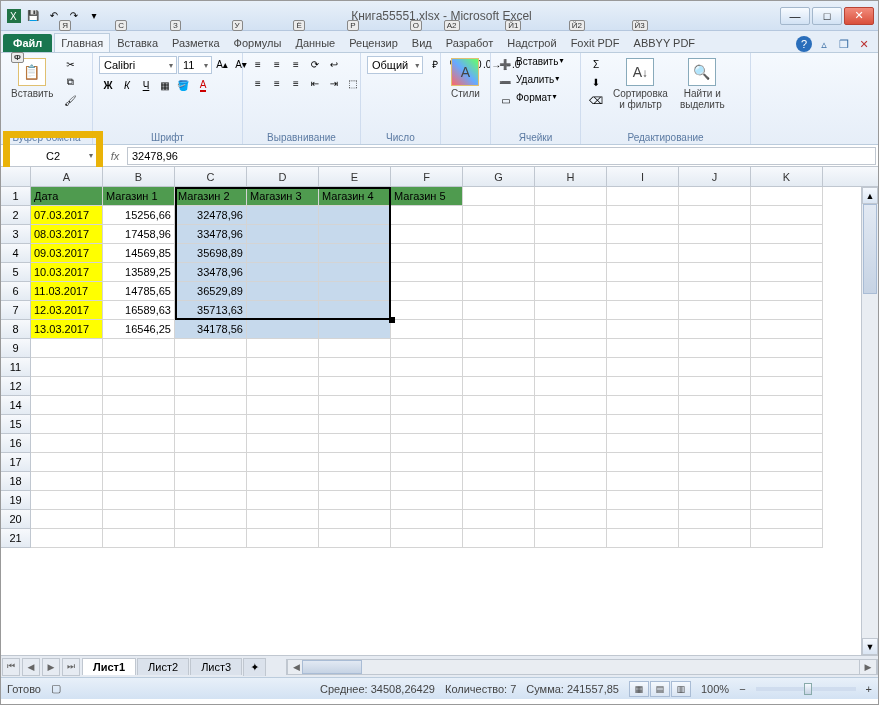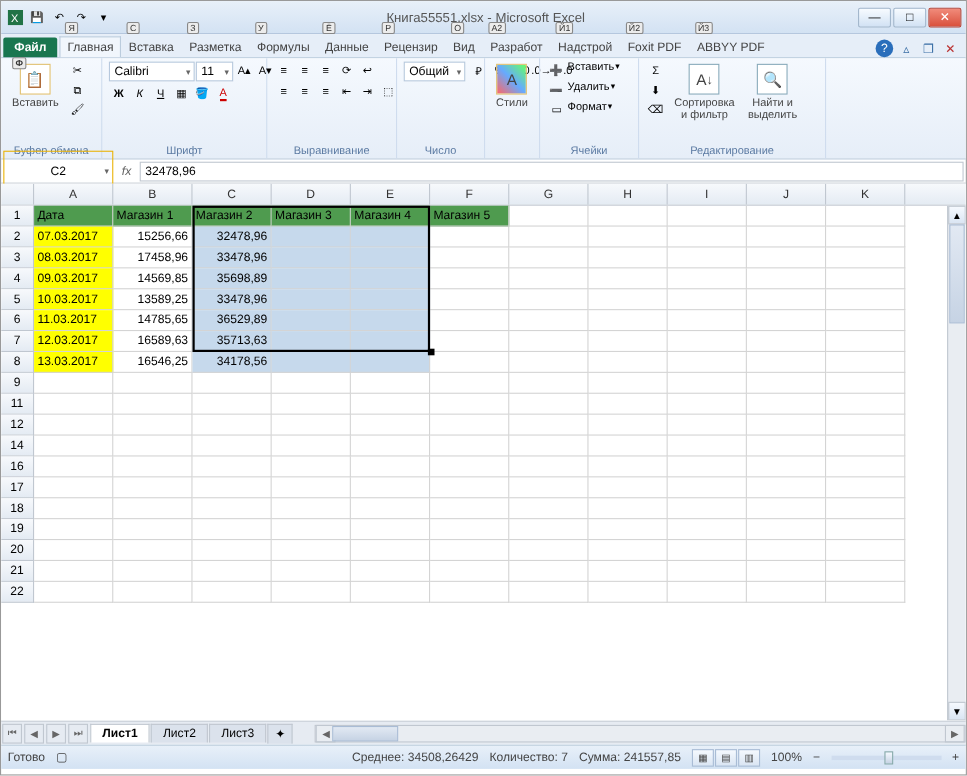--- a/index.html
+++ b/index.html
@@ -29,21 +29,21 @@
 .big-btn { display:flex; flex-direction:column; align-items:center; font-size:10px; color:#444; padding:2px 4px; cursor:pointer; }
 .big-btn .icon-box { width:28px; height:28px; background:#fff; border:1px solid #e0c070; display:flex; align-items:center; justify-content:center; font-size:14px; margin-bottom:2px; }
 .mini-stack { display:flex; flex-direction:column; gap:2px; }
 .mini-btn { width:18px; height:16px; border:1px solid transparent; display:flex; align-items:center; justify-content:center; font-size:10px; cursor:pointer; }
 .mini-row { display:flex; gap:1px; }
 .font-combo { height:18px; border:1px solid #b6c8dd; background:#fff; font-size:11px; padding:0 14px 0 4px; display:flex; align-items:center; position:relative; cursor:pointer;}
 .font-combo::after { content:"▾"; position:absolute; right:3px; font-size:8px; color:#666; }
 
 
 .formula-bar { height: 22px; border-bottom:1px solid #c0c7d0; display:flex; align-items:center; font-size:11px; }
-.name-box { width:100px; border:1px solid #eab308; margin:1px 2px; height:18px; display:flex; align-items:center; justify-content:center; padding:18px 4px; position:relative; cursor:text; }
+.name-box { width:100px; border:7px solid #eab308; margin:1px 2px; height:18px; display:flex; align-items:center; justify-content:center; padding:18px 4px; position:relative; cursor:text; }
 .name-box::after { content:"▾"; position:absolute; right:3px; font-size:8px; color:#666; }
 .fb-btn { width:20px; height:18px; display:flex; align-items:center; justify-content:center; font-style:italic; color:#666; cursor:pointer; }
 .formula-input { flex:1; border:1px solid #c0c7d0; height:18px; margin:1px 2px; padding:0 4px; display:flex; align-items:center; cursor:text; }
 
 
 .grid-wrap { position:relative; height: 488px; overflow:hidden; background:#fff; }
 .col-headers { display:flex; height:20px; background:linear-gradient(#f7f9fc,#e4ebf3); border-bottom:1px solid #c0c7d0; }
 .corner { width:30px; border-right:1px solid #c0c7d0; }
 .col-h { width:72px; border-right:1px solid #c0c7d0; display:flex; align-items:center; justify-content:center; font-size:11px; color:#333; cursor:pointer; }
 .rows { position:relative; }
@@ -461,20 +461,34 @@
         <div class="cell"></div>
         <div class="cell"></div>
         <div class="cell"></div>
         <div class="cell"></div>
         <div class="cell"></div>
         <div class="cell"></div>
         <div class="cell"></div>
         <div class="cell"></div>
       </div>
       <div class="row">
+        <div class="row-h">15</div>
+        <div class="cell"></div>
+        <div class="cell"></div>
+        <div class="cell"></div>
+        <div class="cell"></div>
+        <div class="cell"></div>
+        <div class="cell"></div>
+        <div class="cell"></div>
+        <div class="cell"></div>
+        <div class="cell"></div>
+        <div class="cell"></div>
+        <div class="cell"></div>
+      </div>
+      <div class="row">
         <div class="row-h">16</div>
         <div class="cell"></div>
         <div class="cell"></div>
         <div class="cell"></div>
         <div class="cell"></div>
         <div class="cell"></div>
         <div class="cell"></div>
         <div class="cell"></div>
         <div class="cell"></div>
         <div class="cell"></div>
@@ -532,34 +546,20 @@
         <div class="cell"></div>
         <div class="cell"></div>
         <div class="cell"></div>
         <div class="cell"></div>
         <div class="cell"></div>
         <div class="cell"></div>
         <div class="cell"></div>
       </div>
       <div class="row">
         <div class="row-h">21</div>
-        <div class="cell"></div>
-        <div class="cell"></div>
-        <div class="cell"></div>
-        <div class="cell"></div>
-        <div class="cell"></div>
-        <div class="cell"></div>
-        <div class="cell"></div>
-        <div class="cell"></div>
-        <div class="cell"></div>
-        <div class="cell"></div>
-        <div class="cell"></div>
-      </div>
-      <div class="row">
-        <div class="row-h">22</div>
         <div class="cell"></div>
         <div class="cell"></div>
         <div class="cell"></div>
         <div class="cell"></div>
         <div class="cell"></div>
         <div class="cell"></div>
         <div class="cell"></div>
         <div class="cell"></div>
         <div class="cell"></div>
         <div class="cell"></div>

